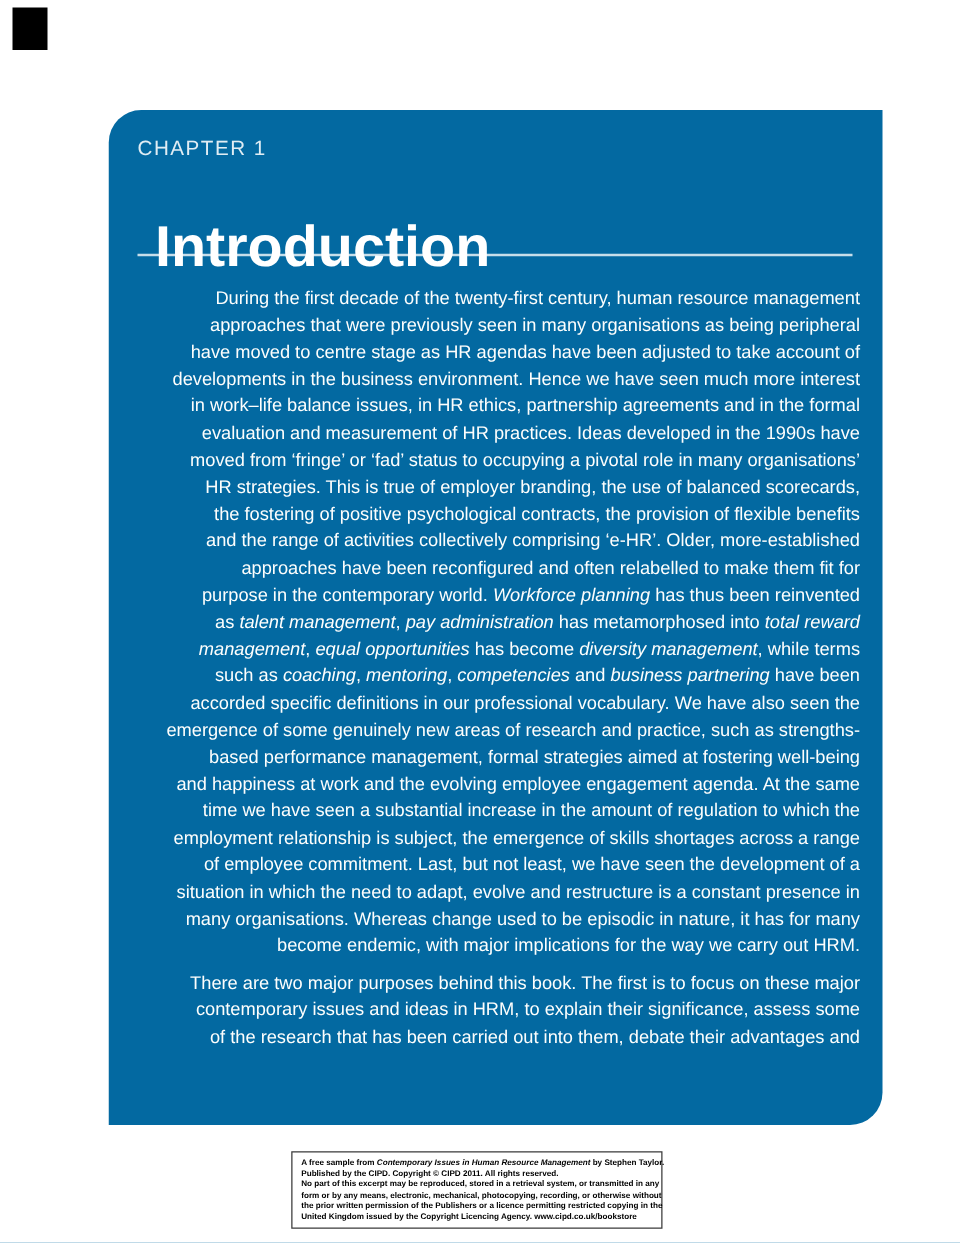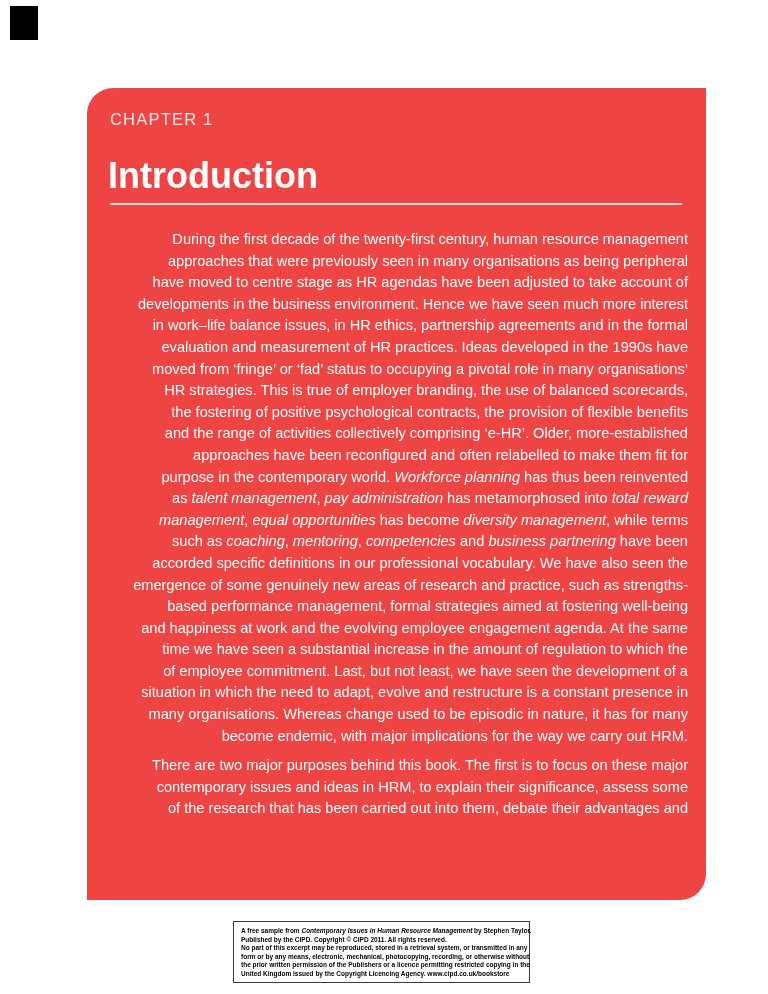--- a/index.html
+++ b/index.html
@@ -31,22 +31,22 @@
   .chapter-label {
     position: absolute;
     left: 23px; top: 22px;
     font-size: 16.5px;
     letter-spacing: 1.2px;
     color: rgba(255,255,255,0.88);
   }
   .title {
     position: absolute;
     left: 21px; top: 70px;
-    margin: 0;
-    font-size: 36px;
+    margin: 16px;
+    font-size: 46px;
     font-weight: bold;
     line-height: 1;
     color: #ffffff;
   }
   .rule {
     position: absolute;
     left: 23px; top: 115px;
     width: 572px; height: 2px;
     background: rgba(255,255,255,0.78);
   }
@@ -75,21 +75,21 @@
     font-weight: bold;
   }
   .c-line { white-space: nowrap; }
 </style>
 </head>
 <body>
 
 <div class="page">
   <div class="corner-mark" style="background: rgb(0, 0, 0);"></div>
 
-  <div class="panel" style="background: #ef4444;">
+  <div class="panel" style="background: #0369a1;">
     <div class="chapter-label">CHAPTER 1</div>
     <h1 class="title">Introduction</h1>
     <div class="rule"></div>
 
     <div class="body-text">
       <div class="para" id="para1">
           <div class="line"><span>During the first decade of the twenty-first century, human resource management</span></div>
           <div class="line"><span>approaches that were previously seen in many organisations as being peripheral</span></div>
           <div class="line"><span>have moved to centre stage as HR agendas have been adjusted to take account of</span></div>
           <div class="line"><span>developments in the business environment. Hence we have seen much more interest</span></div>
@@ -102,20 +102,21 @@
           <div class="line"><span>approaches have been reconfigured and often relabelled to make them fit for</span></div>
           <div class="line"><span>purpose in the contemporary world. </span><span class="it">Workforce planning</span><span> has thus been reinvented</span></div>
           <div class="line"><span>as </span><span class="it">talent management</span><span>, </span><span class="it">pay administration</span><span> has metamorphosed into </span><span class="it">total reward</span></div>
           <div class="line"><span class="it">management</span><span>, </span><span class="it">equal opportunities</span><span> has become </span><span class="it">diversity management</span><span>, while terms</span></div>
           <div class="line"><span>such as </span><span class="it">coaching</span><span>, </span><span class="it">mentoring</span><span>, </span><span class="it">competencies</span><span> and </span><span class="it">business partnering</span><span> have been</span></div>
           <div class="line"><span>accorded specific definitions in our professional vocabulary. We have also seen the</span></div>
           <div class="line"><span>emergence of some genuinely new areas of research and practice, such as strengths-</span></div>
           <div class="line"><span>based performance management, formal strategies aimed at fostering well-being</span></div>
           <div class="line"><span>and happiness at work and the evolving employee engagement agenda. At the same</span></div>
           <div class="line"><span>time we have seen a substantial increase in the amount of regulation to which the</span></div>
+          <div class="line"><span>employment relationship is subject, the emergence of skills shortages across a range</span></div>
           <div class="line"><span>of employee commitment. Last, but not least, we have seen the development of a</span></div>
           <div class="line"><span>situation in which the need to adapt, evolve and restructure is a constant presence in</span></div>
           <div class="line"><span>many organisations. Whereas change used to be episodic in nature, it has for many</span></div>
           <div class="line"><span>become endemic, with major implications for the way we carry out HRM.</span></div>
         </div>
       <div class="para" id="para2">
           <div class="line"><span>There are two major purposes behind this book. The first is to focus on these major</span></div>
           <div class="line"><span>contemporary issues and ideas in HRM, to explain their significance, assess some</span></div>
           <div class="line"><span>of the research that has been carried out into them, debate their advantages and</span></div>
         </div>

